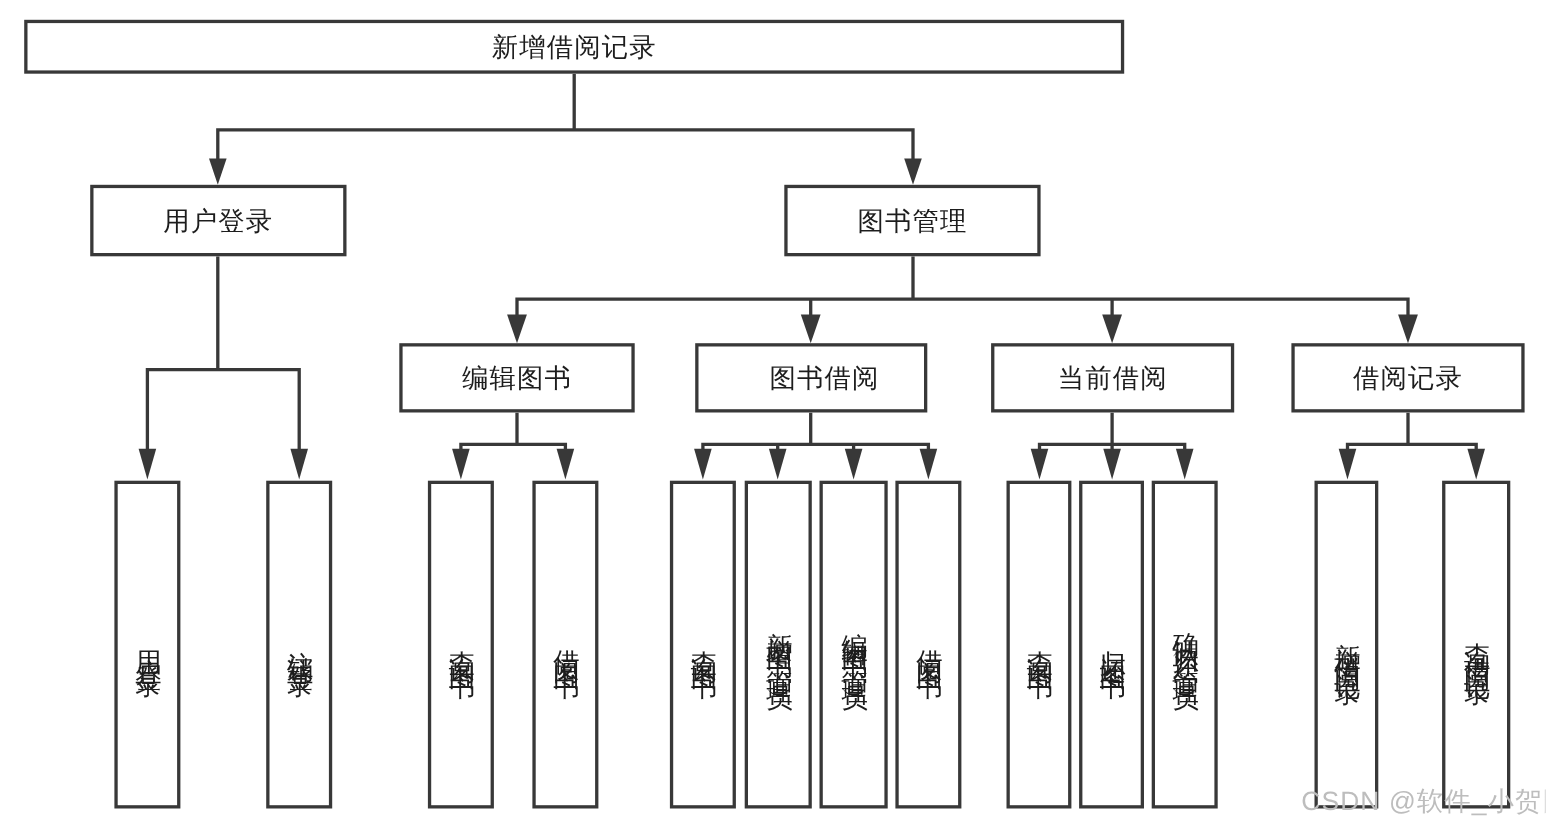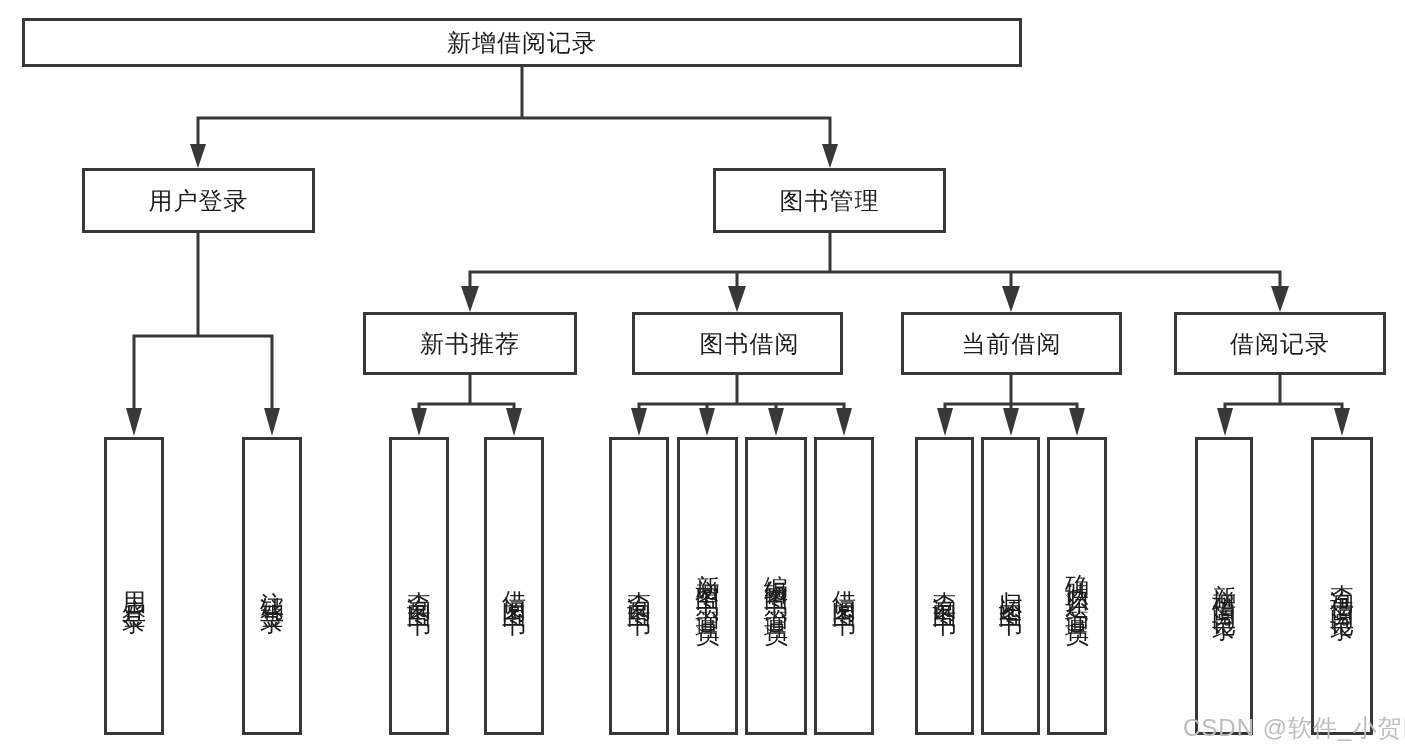--- a/index.html
+++ b/index.html
@@ -89,21 +89,21 @@
   </div>
 
   <div class="box" style="left:82px;top:168px;width:233px;height:65px;">
     <span class="hlabel">用户登录</span>
   </div>
   <div class="box" style="left:713px;top:168px;width:233px;height:65px;">
     <span class="hlabel">图书管理</span>
   </div>
 
   <div class="box" style="left:363px;top:312px;width:214px;height:63px;">
-    <span class="hlabel">新书推荐</span>
+    <span class="hlabel">编辑图书</span>
   </div>
   <div class="box" style="left:632px;top:312px;width:211px;height:63px;padding-left:24px;">
     <span class="hlabel">图书借阅</span>
   </div>
   <div class="box" style="left:1174px;top:312px;width:212px;height:63px;">
     <span class="hlabel">借阅记录</span>
   </div>
   <div class="box" style="left:901px;top:312px;width:221px;height:63px;">
     <span class="hlabel">当前借阅</span>
   </div>

